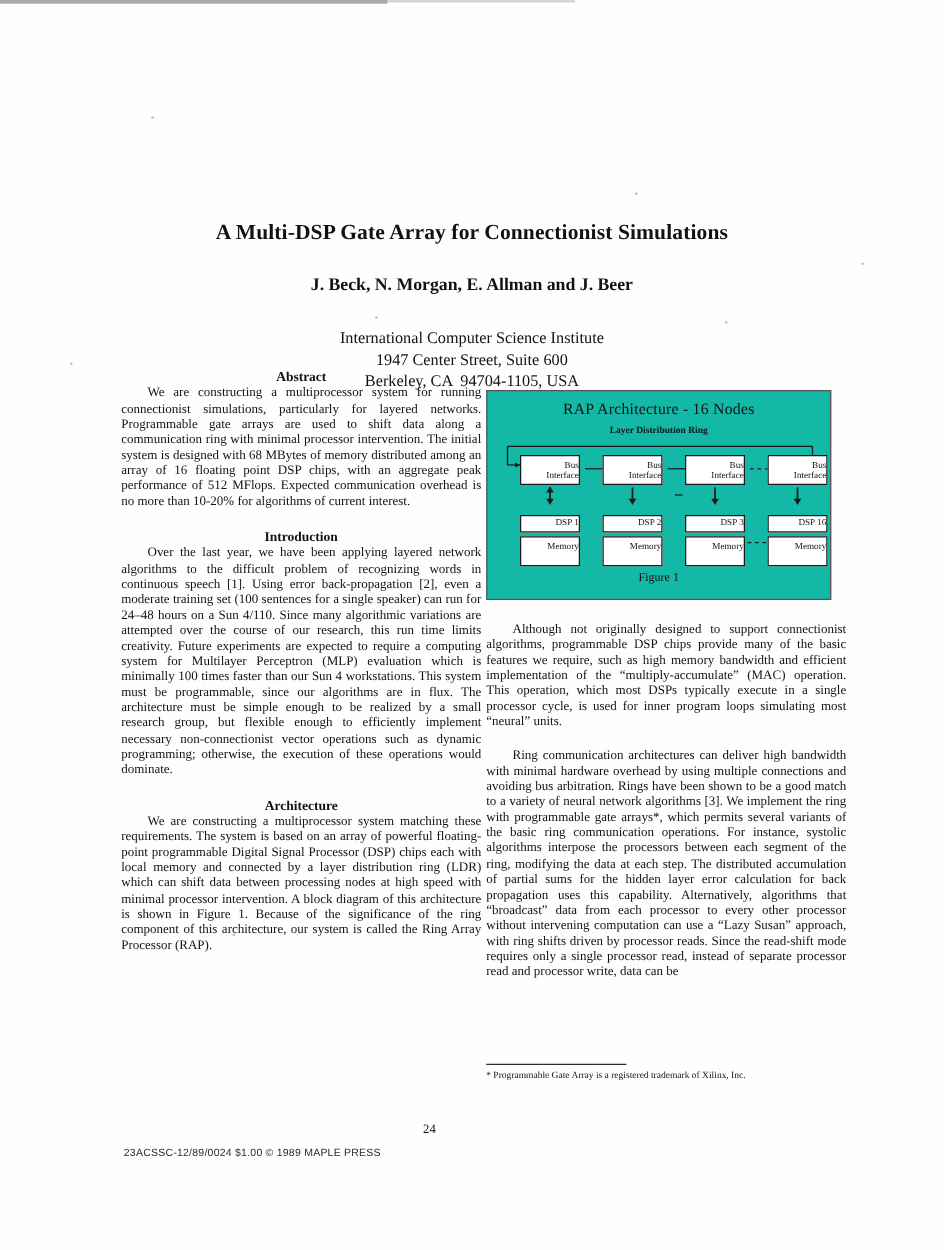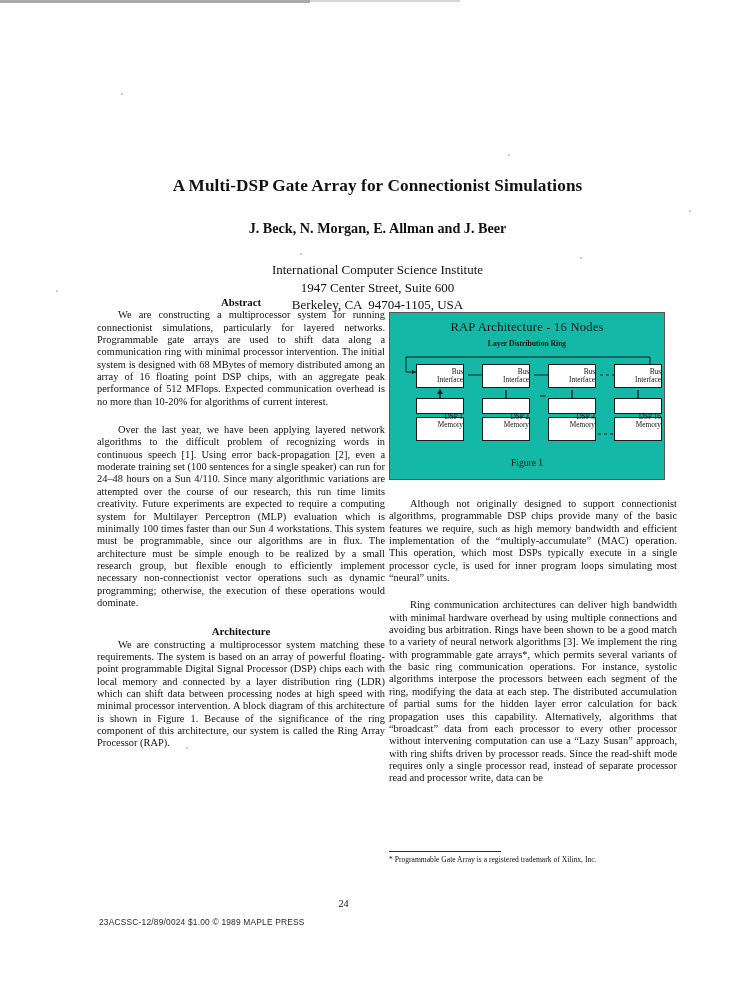--- a/index.html
+++ b/index.html
@@ -133,21 +133,21 @@
   }
   .nbox {
     border: 1px solid #1b1b1b;
     text-align: right;
     font-size: 7.3px;
     line-height: 8.4px;
     background: #fff;
     box-sizing: border-box;
   }
   .nbox.bus  { height: 24px; padding-top: 3px; }
-  .nbox.dsp  { height: 14px; padding-top: 14px; margin-top: 10px; }
+  .nbox.dsp  { height: 14px; padding-top: 1px; margin-top: 24px; }
   .nbox.mem  { height: 24px; padding-top: 3px; margin-top: 3px; }
 
   svg.fig-lines {
     position: absolute;
     left: 0; top: 0;
     width: 276px; height: 106px;
     overflow: visible;
   }
 
   
@@ -218,20 +218,21 @@
       <div>1947 Center Street, Suite 600</div>
       <div>Berkeley, CA  94704-1105, USA</div>
     </div>
   </div>
 
   <div class="col col-left">
     <div class="sec-head">Abstract</div>
     <p class="para">We are constructing a multiprocessor system for running connectionist simulations, particularly for layered networks. Programmable gate arrays are used to shift data along a communication ring with minimal processor intervention. The initial system is designed with 68 MBytes of memory distributed among an array of 16 floating point DSP chips, with an aggregate peak performance of 512 MFlops. Expected communication overhead is no more than 10-20% for algorithms of current interest.</p>
 
     <div class="gap-sec"></div>
+    <div class="sec-head">Introduction</div>
     <p class="para">Over the last year, we have been applying layered network algorithms to the difficult problem of recognizing words in continuous speech [1]. Using error back-propagation [2], even a moderate training set (100 sentences for a single speaker) can run for 24–48 hours on a Sun 4/110. Since many algorithmic variations are attempted over the course of our research, this run time limits creativity. Future experiments are expected to require a computing system for Multilayer Perceptron (MLP) evaluation which is minimally 100 times faster than our Sun 4 workstations. This system must be programmable, since our algorithms are in flux. The architecture must be simple enough to be realized by a small research group, but flexible enough to efficiently implement necessary non-connectionist vector operations such as dynamic programming; otherwise, the execution of these operations would dominate.</p>
 
     <div class="gap-sec"></div>
     <div class="sec-head">Architecture</div>
     <p class="para">We are constructing a multiprocessor system matching these requirements. The system is based on an array of powerful floating-point programmable Digital Signal Processor (DSP) chips each with local memory and connected by a layer distribution ring (LDR) which can shift data between processing nodes at high speed with minimal processor intervention. A block diagram of this architecture is shown in Figure 1. Because of the significance of the ring component of this architecture, our system is called the Ring Array Processor (RAP).</p>
   </div>
 
   <div class="figure-wrap">
     <div class="fig-title">RAP Architecture - 16 Nodes</div>
     <div class="fig-sub">Layer Distribution Ring</div>

